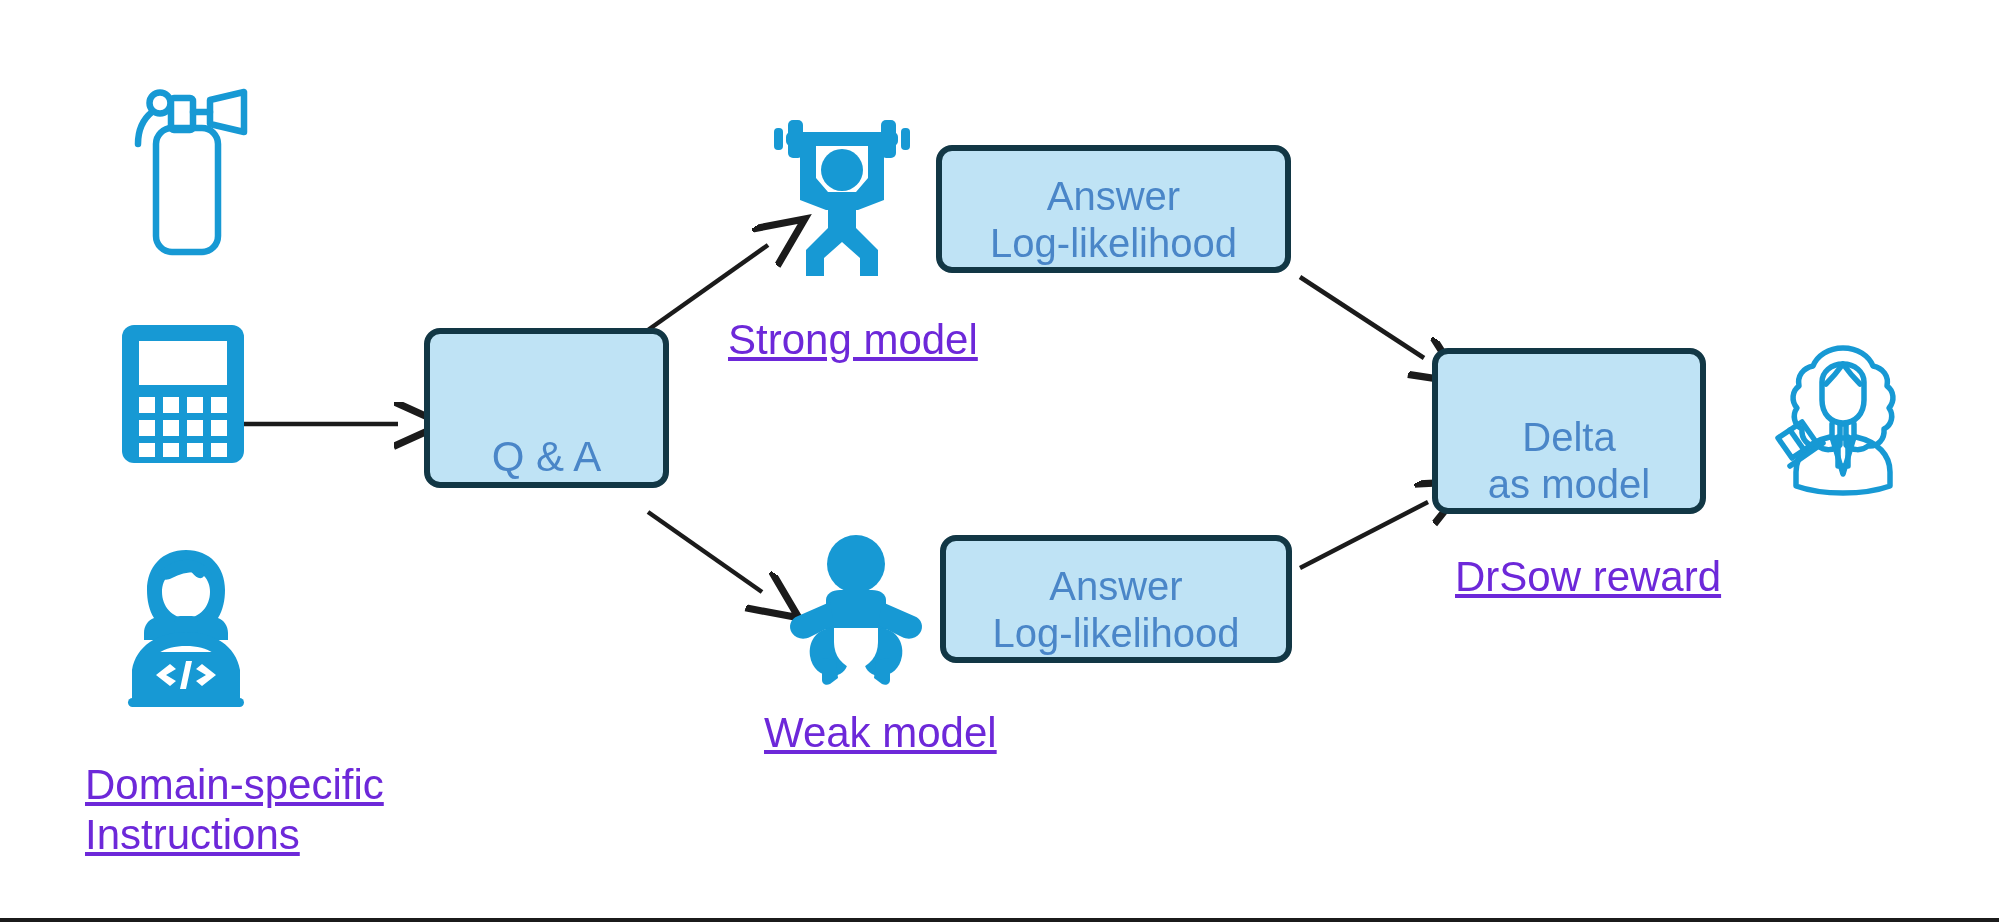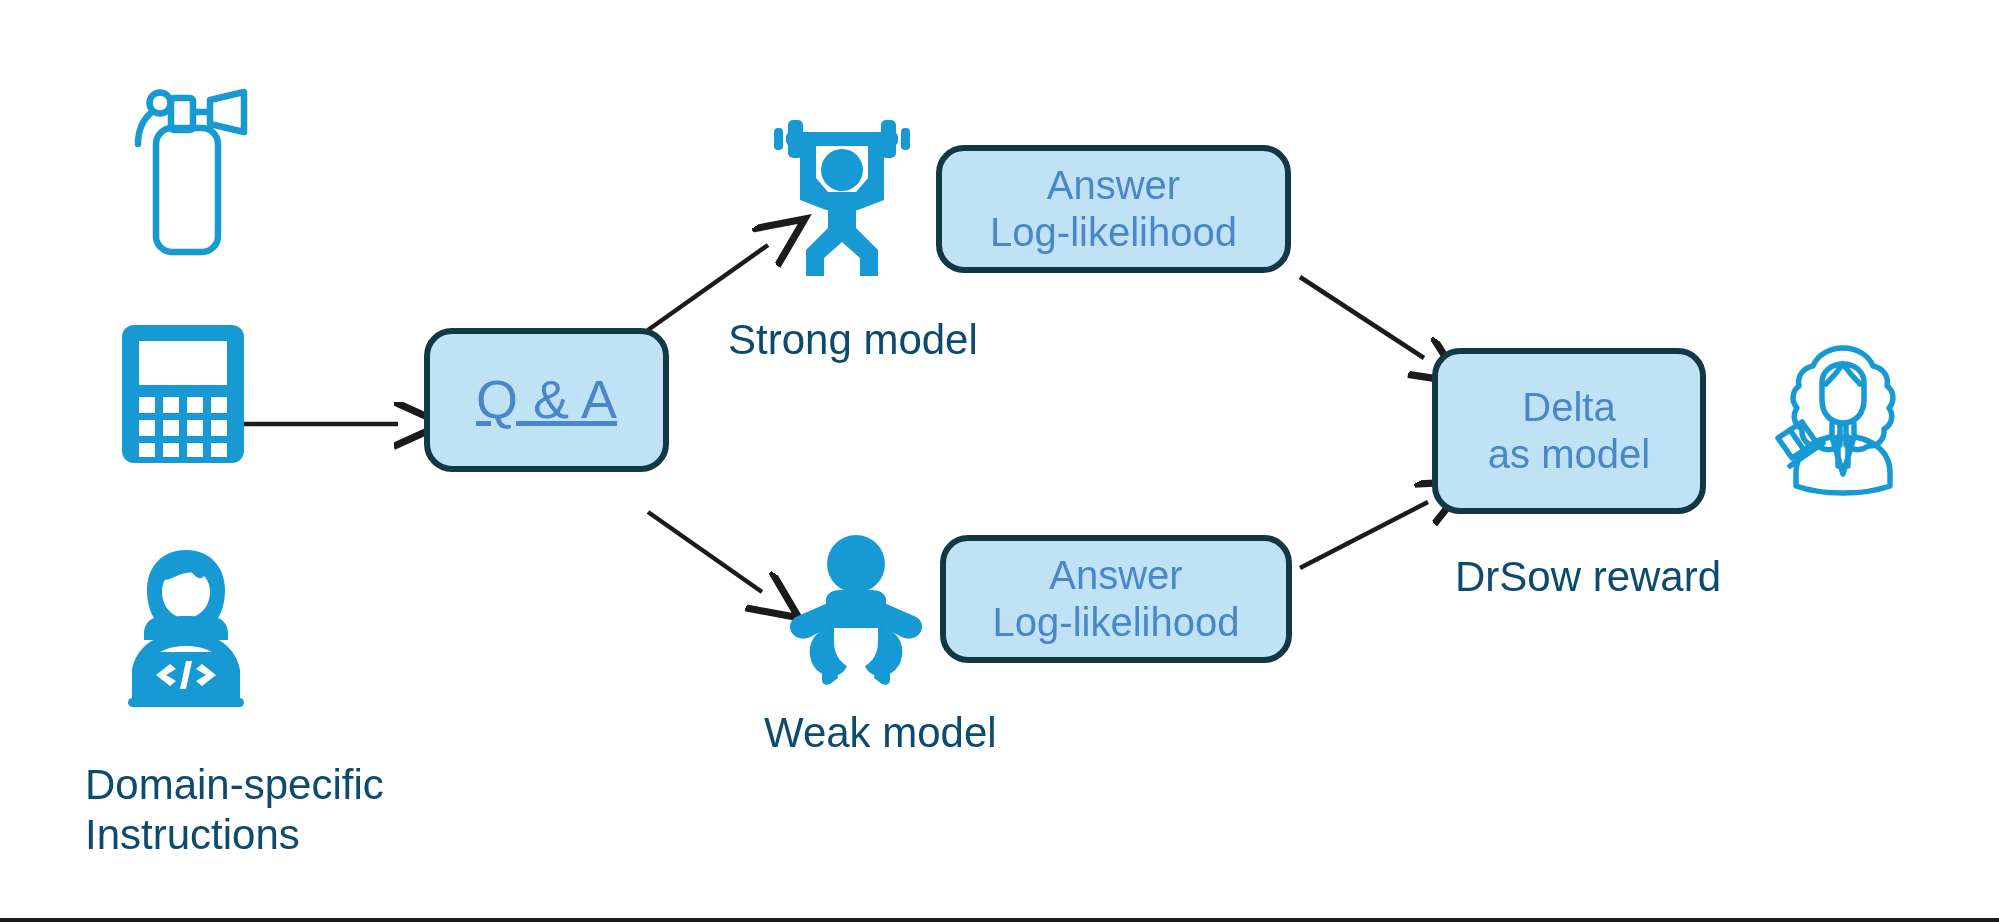--- a/index.html
+++ b/index.html
@@ -19,40 +19,41 @@
     width: 1999px;
     height: 922px;
     background: #ffffff;
   }
 
   
   .box {
     position: absolute;
     background: #bfe3f5;
     border: 6px solid #123745;
-    border-radius: 28px;
+    border-radius: 16px;
     box-sizing: border-box;
     display: flex;
-    align-items: center;
+    align-items: flex-end;
     justify-content: center;
     text-align: center;
     color: #4a86c8;
     line-height: 1.18;
   }
   .box .box-text {
     display: block;
     white-space: pre-line;
   }
 
   
   .label {
     position: absolute;
-    color: #0c4a6e;
+    color: #6d28d9;
     white-space: pre-line;
     line-height: 1.18;
+    text-decoration: underline;
   }
 
   
   .icon-wrap { position: absolute; }
   .icon-wrap svg { display: block; width: 100%; height: 100%; }
 
   
   #arrows {
     position: absolute;
     left: 0; top: 0;
@@ -165,21 +166,21 @@
 
         <g fill="#ffffff">
           <path d="M70,124 L76,129 L66,135 L76,141 L70,146 L56,135 Z"></path>
           <path d="M102,124 L96,129 L106,135 L96,141 L102,146 L116,135 Z"></path>
           <path d="M92,121 L86,149 L80,149 L86,121 Z"></path>
         </g>
       </g>
     </svg>
   </div>
 
-  <div class="box" style="left:424px; top:328px; width:245px; height:144px; font-size:54px;text-decoration:underline;">
+  <div class="box" style="left:424px; top:328px; width:245px; height:160px; font-size:42px;">
     <span class="box-text">Q &amp; A</span>
   </div>
 
 
   <div class="icon-wrap" style="left:762px; top:118px; width:160px; height:160px;">
     <svg viewBox="0 0 160 160" xmlns="http://www.w3.org/2000/svg">
       <g fill="#1799d4">
 
         <rect x="24" y="14" width="112" height="14" rx="5"></rect>
 

